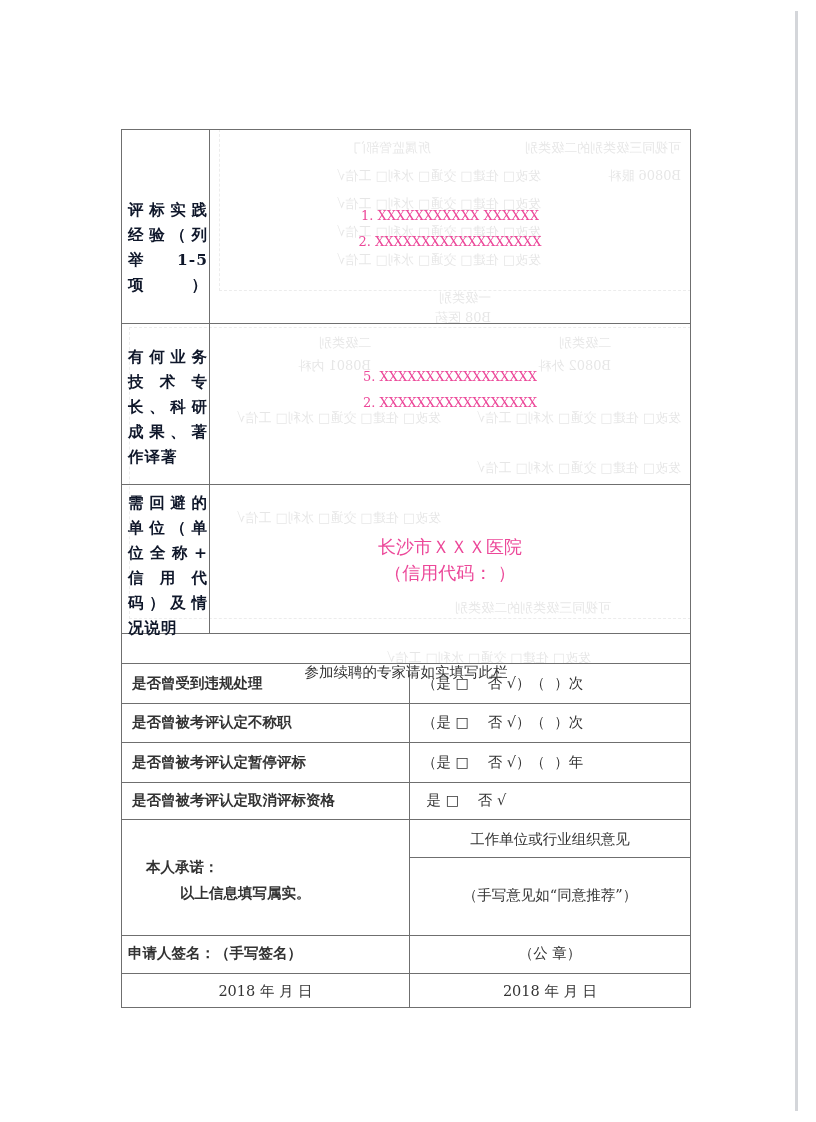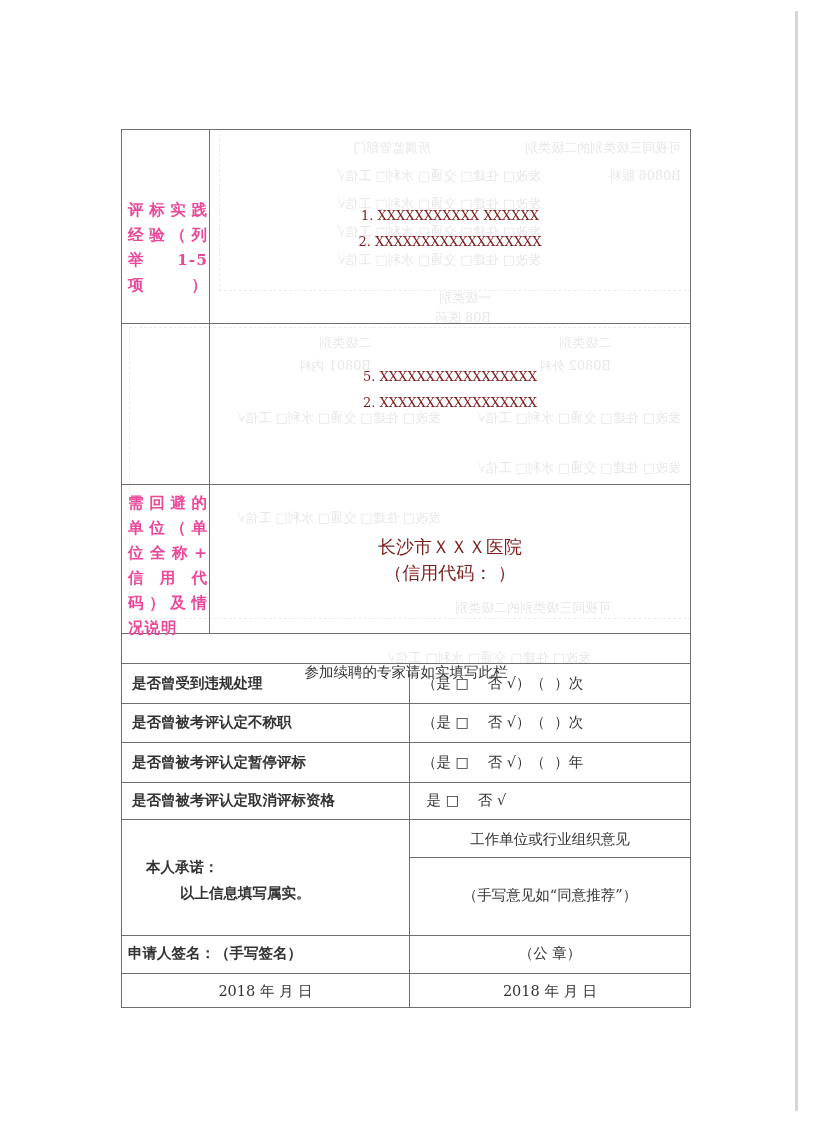--- a/index.html
+++ b/index.html
@@ -23,27 +23,27 @@
   .bleed .bgrid { position: absolute; border: 1px dashed #777; }
 
   .tbl {
     position: absolute; left: 121px; top: 129px; width: 570px; height: 879px;
     border: 1.5px solid #6f6f6f; box-sizing: border-box;
   }
   .hl { position: absolute; height: 0; border-top: 1.5px solid #6f6f6f; }
   .vl { position: absolute; width: 0; border-left: 1.5px solid #6f6f6f; }
   .lbl {
     position: absolute; left: 6px; width: 80px;
-    font-size: 15.5px; line-height: 25px; font-weight: bold; color: #ec4899;
+    font-size: 15.5px; line-height: 25px; font-weight: bold; color: #0f172a;
     letter-spacing: 1px; text-align: justify; text-align-last: justify;
   }
   .lbl div { text-align-last: justify; }
   .content {
     position: absolute; left: 88px; width: 480px; text-align: center;
-    font-size: 13px; line-height: 26px; color: #7f1d1d;
+    font-size: 13px; line-height: 26px; color: #ec4899;
   }
   .sec-head {
     position: absolute; left: 0; width: 568px; top: 505px; text-align: center;
     font-size: 14.5px; color: #333; font-family: "DejaVu Sans", sans-serif; margin-top: 28px;
   }
   .q { position: absolute; left: 10px; font-size: 14.5px; font-weight: bold; color: #333; }
   .a { position: absolute; left: 300px; font-size: 14.5px; color: #333; white-space: pre; }
   .c { position: absolute; text-align: center; font-size: 14.5px; color: #333; }
 </style>
 </head>
@@ -96,20 +96,27 @@
   <div class="lbl" style="top:67px;">
     <div>评标实践</div>
     <div>经验（列</div>
     <div>举1-5项）</div>
   </div>
   <div class="content" style="top:73px;">
     <div>1. XXXXXXXXXXX XXXXXX</div>
     <div>2. XXXXXXXXXXXXXXXXXX</div>
   </div>
 
+  <div class="lbl" style="top:214px;">
+    <div>有何业务</div>
+    <div>技 术 专</div>
+    <div>长、科研</div>
+    <div>成果、著</div>
+    <div style="text-align-last:left;">作译著</div>
+  </div>
   <div class="content" style="top:234px;">
     <div>5. XXXXXXXXXXXXXXXXX</div>
     <div>2. XXXXXXXXXXXXXXXXX</div>
   </div>
 
   <div class="lbl" style="top:360px;">
     <div>需回避的</div>
     <div>单位（单</div>
     <div>位全称+</div>
     <div>信 用 代</div>

